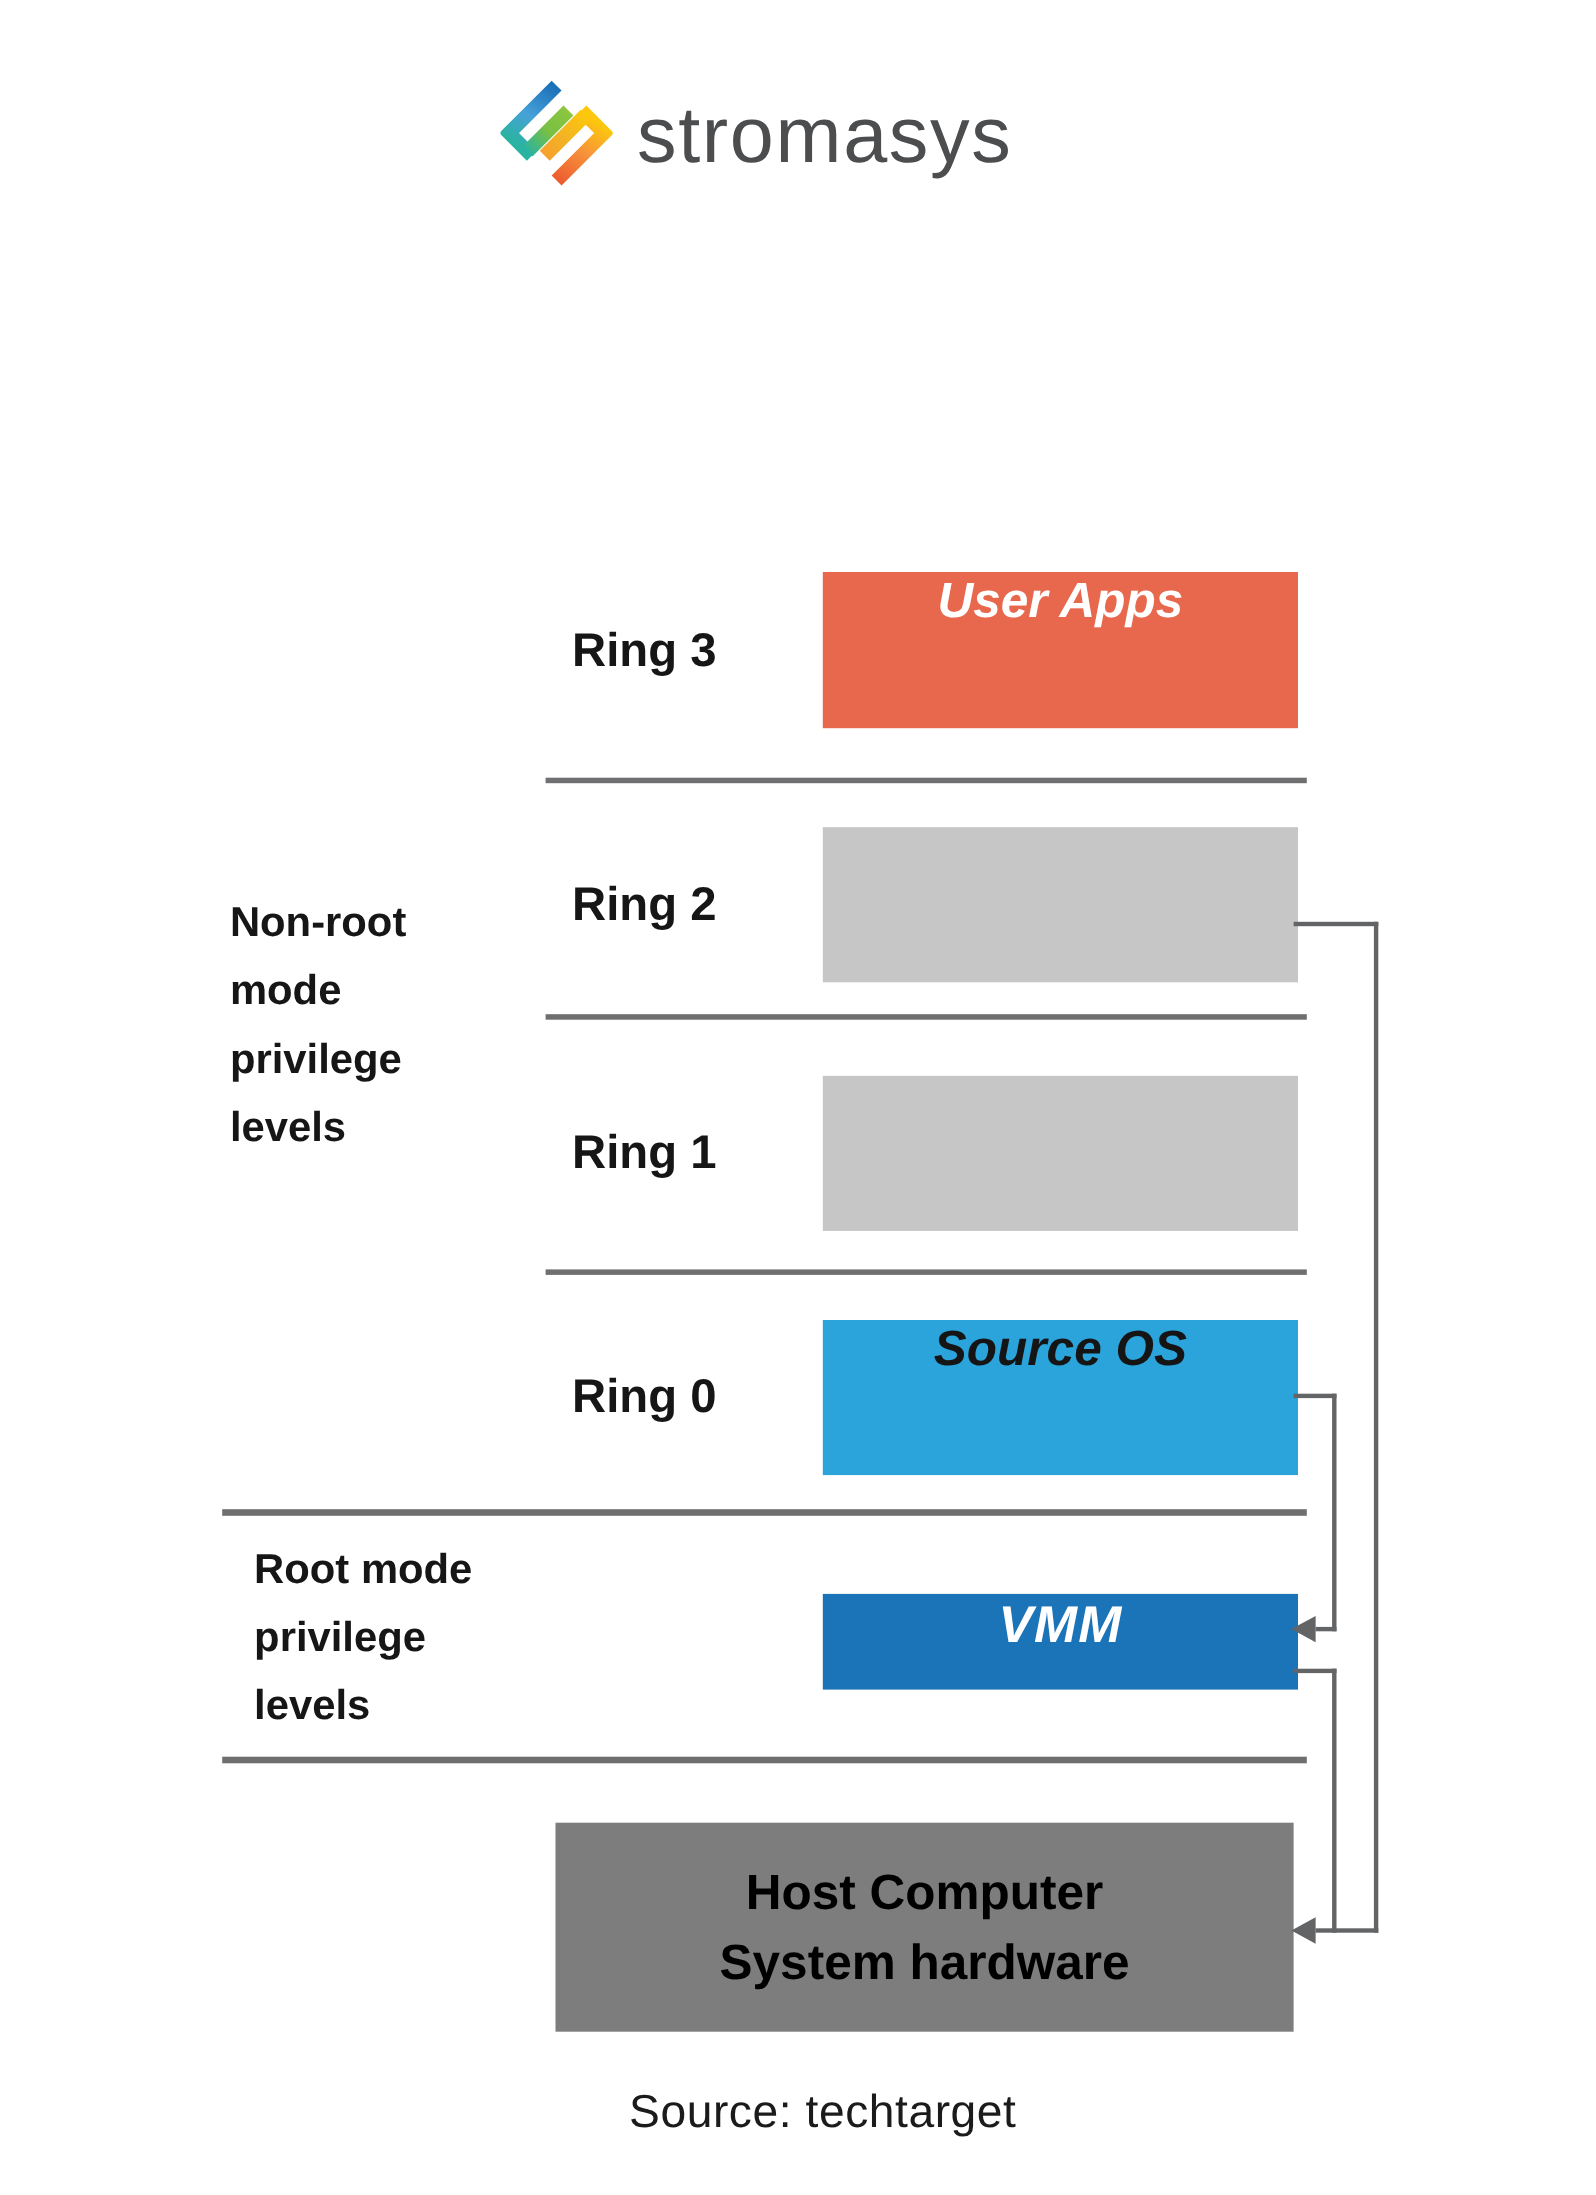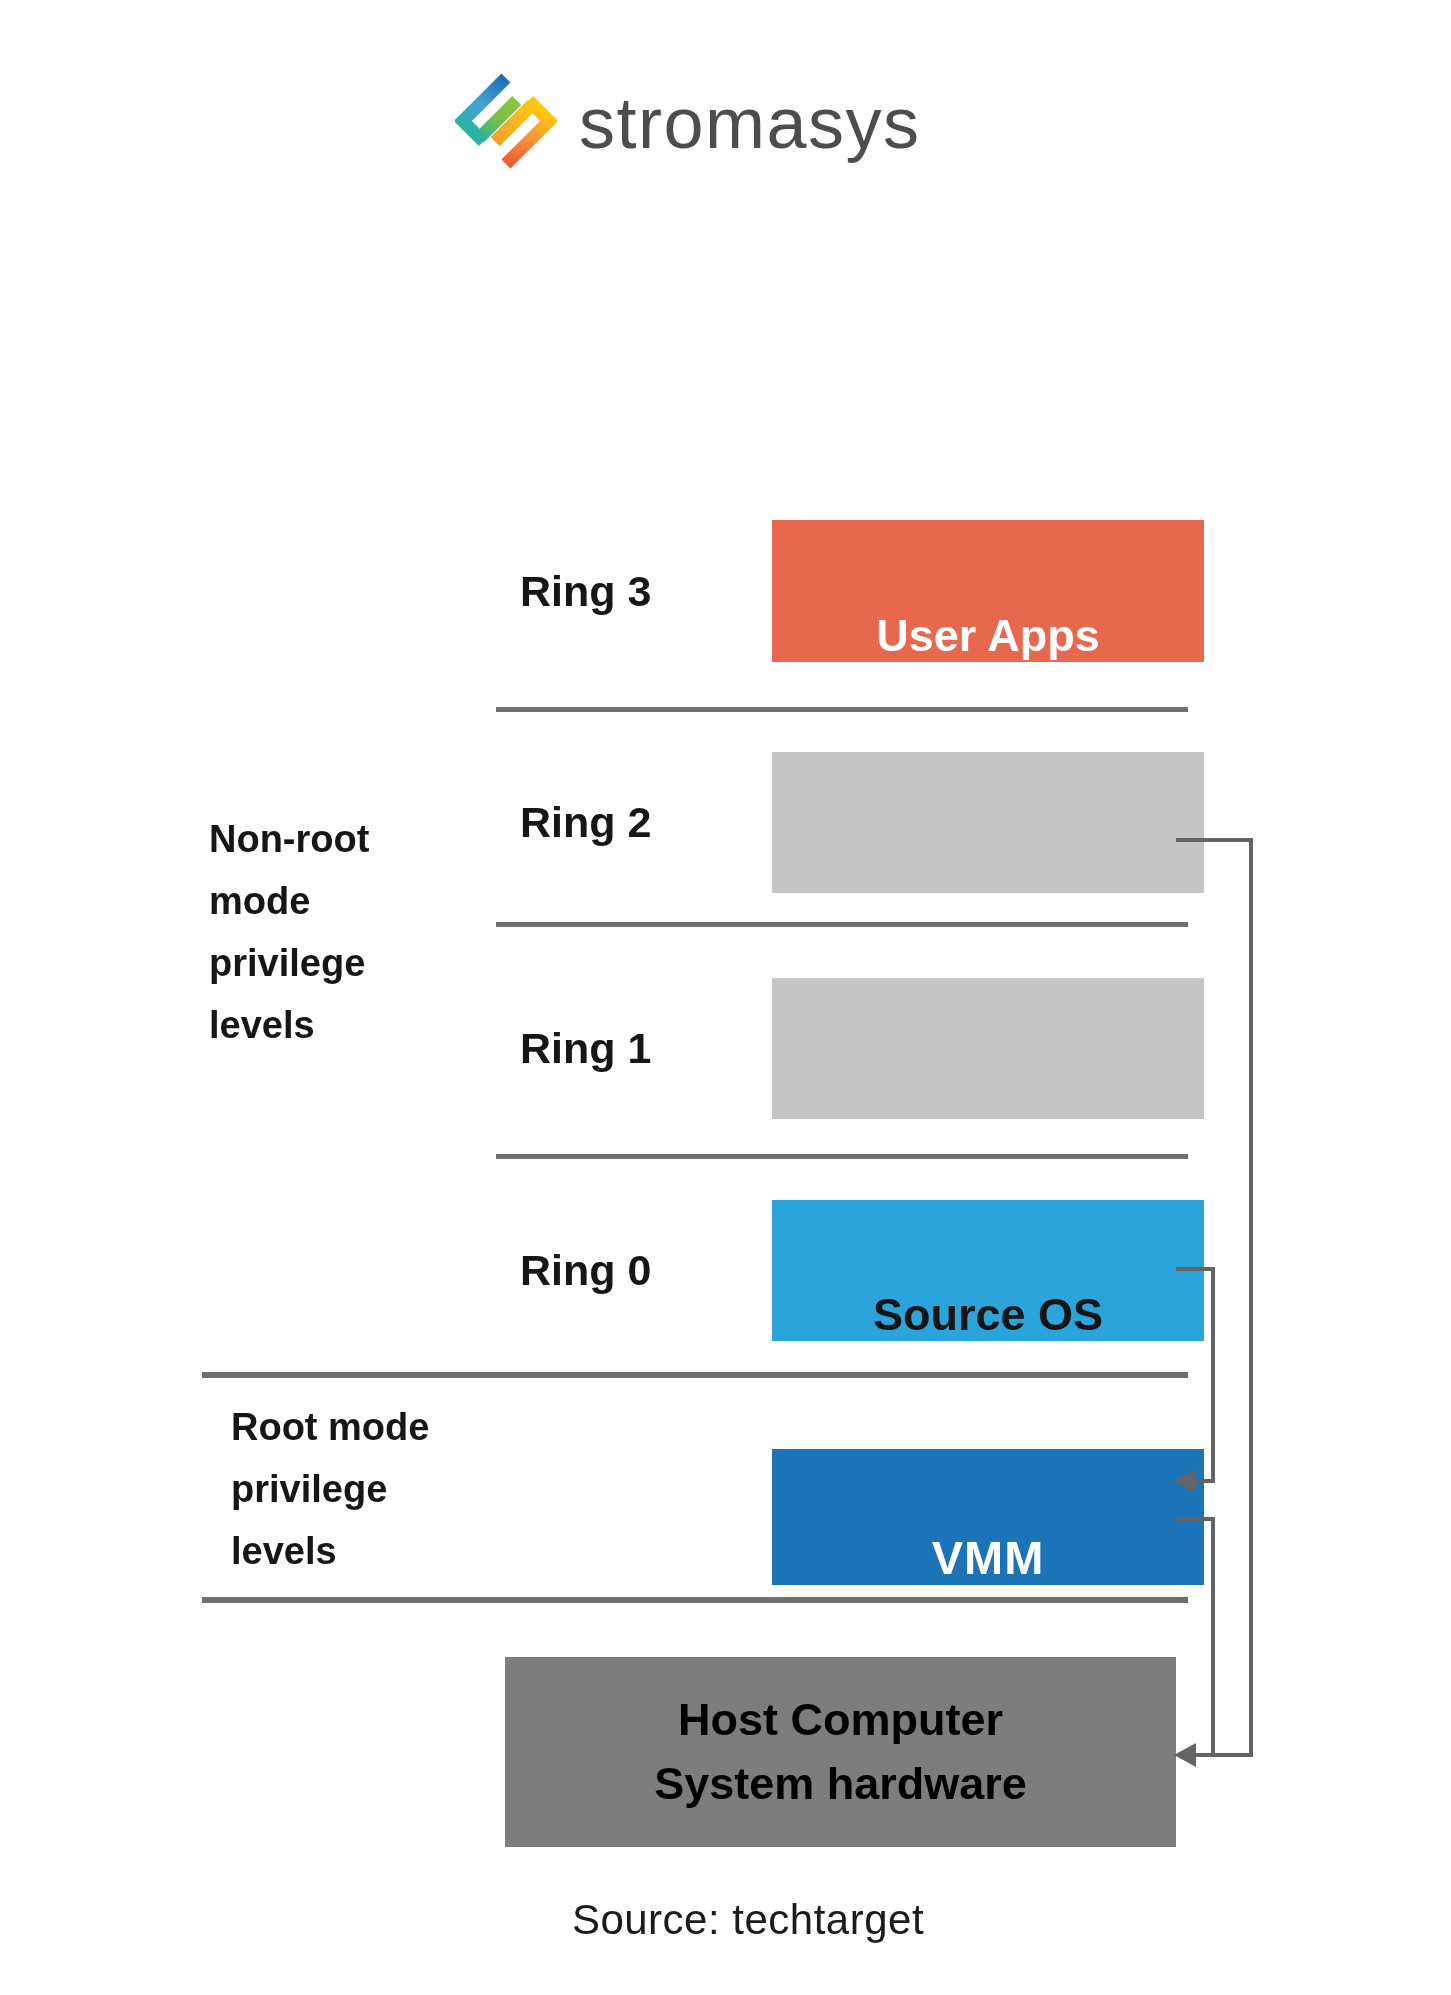--- a/index.html
+++ b/index.html
@@ -42,28 +42,28 @@
   .mode-label.non-root{left:209px;top:808px;}
   .mode-label.root{left:209px;top:1396px;margin-left:22px;}
 
   
   .ring-label{
     left:520px;width:180px;color:var(--label_black);
     font-weight:700;font-size:43px;line-height:50px;text-align:left;
   }
 
   
-  .box{left:772px;width:432px;display:flex;align-items:flex-end;justify-content:center;}
+  .box{left:748px;width:432px;display:flex;align-items:flex-start;justify-content:center;font-style:italic;}
   .box-user-apps{top:520px;height:142px;background:var(--user_apps_orange);}
   .box-user-apps .box-text{color:#ffffff;font-weight:700;font-size:45px;}
   .box-ring2{top:752px;height:141px;background:var(--ring_gray);}
   .box-ring1{top:978px;height:141px;background:var(--ring_gray);}
   .box-guest-os{top:1200px;height:141px;background:var(--guest_os_blue);}
   .box-guest-os .box-text{color:#151515;font-weight:700;font-size:45px;}
-  .box-vmm{top:1449px;height:136px;background:var(--vmm_blue);}
+  .box-vmm{top:1449px;height:87px;background:var(--vmm_blue);}
   .box-vmm .box-text{color:#ffffff;font-weight:700;font-size:47px;letter-spacing:1px;}
   .box-host{
     left:505px;top:1657px;width:671px;height:190px;background:var(--host_gray);
     display:flex;flex-direction:column;align-items:center;justify-content:center;
   }
   .box-host .box-text{color:#000000;font-weight:700;font-size:45px;line-height:64px;text-align:center;}
 
   
   .sep{background:var(--separator_gray);}
   .sep-ring{left:496px;width:692px;height:5px;}

